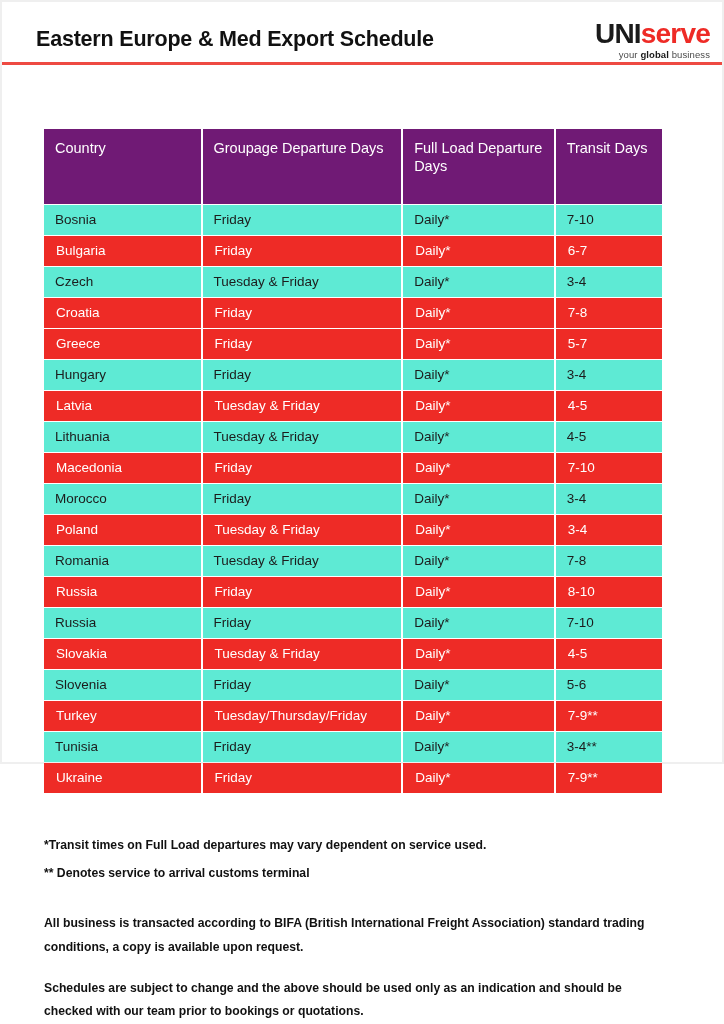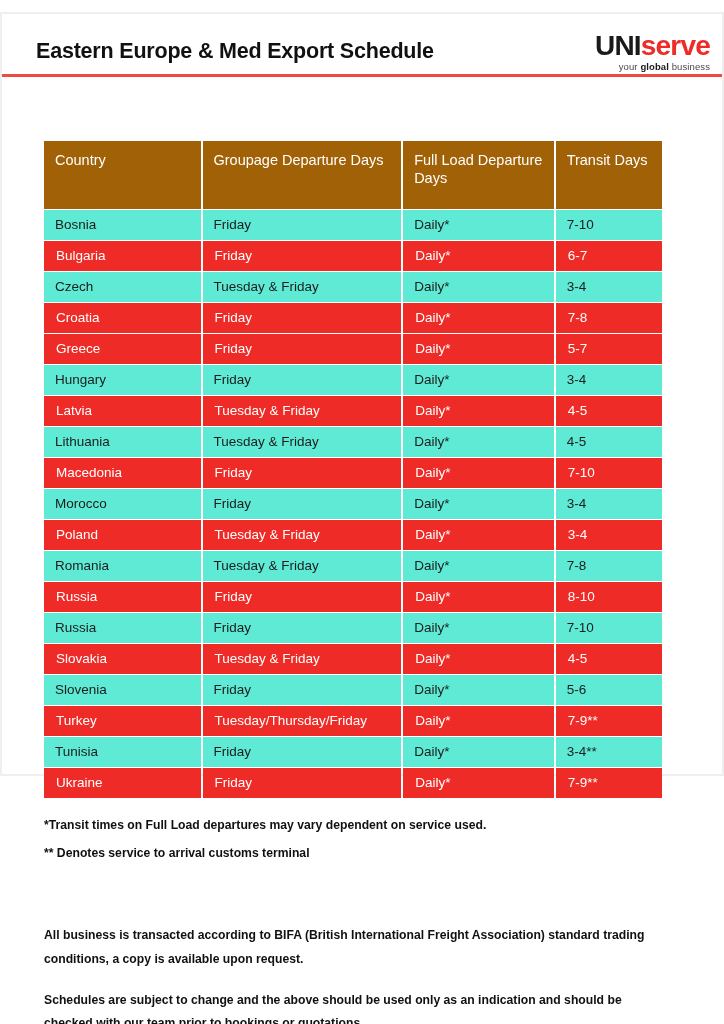--- a/index.html
+++ b/index.html
@@ -18,21 +18,20 @@
     position: absolute;
     left: 0; top: 0;
     width: 724px;
     height: 764px;
     box-sizing: border-box;
     border-left: 2px solid #efefef;
     border-right: 2px solid #efefef;
     border-top: 2px solid #efefef;
     border-bottom: 2px solid #efefef;
     background: #fff;
-    margin-top: 12px;
   }
 
   
   .header {
     position: absolute;
     left: 0; top: 0;
     width: 720px;
     height: 62px;
   }
   .page-title {
@@ -83,27 +82,27 @@
   .schedule-table {
     position: absolute;
     left: 40px;
     top: 126px;
     width: 622px;
     border-collapse: separate;
     border-spacing: 2px 1px;
     table-layout: fixed;
   }
   .schedule-table th {
-    background: #a16207;
+    background: #701a75;
     color: #ffffff;
     font-size: 14.5px;
     font-weight: normal;
     text-align: left;
     vertical-align: top;
-    padding: 10px 0 4px 11px;
+    padding: 10px 0 11px 11px;
     height: 54px;
     line-height: 1.25;
   }
   .schedule-table td {
     font-size: 13.5px;
     height: 30px;
     padding: 0 0 0 11px;
     vertical-align: middle;
     line-height: 1.2;
     white-space: nowrap;
@@ -120,21 +119,21 @@
   }
   col.c-country  { width: 156px; }
   col.c-groupage { width: 198px; }
   col.c-fullload { width: 150px; }
   col.c-transit  { width: 106px; }
 
   
   .notes {
     position: absolute;
     left: 42px;
-    top: 804px;
+    top: 836px;
     width: 640px;
   }
   .note-line {
     font-size: 12.2px;
     font-weight: bold;
     color: #111111;
     line-height: 1.25;
     margin-bottom: 13px;
     white-space: nowrap;
   }

